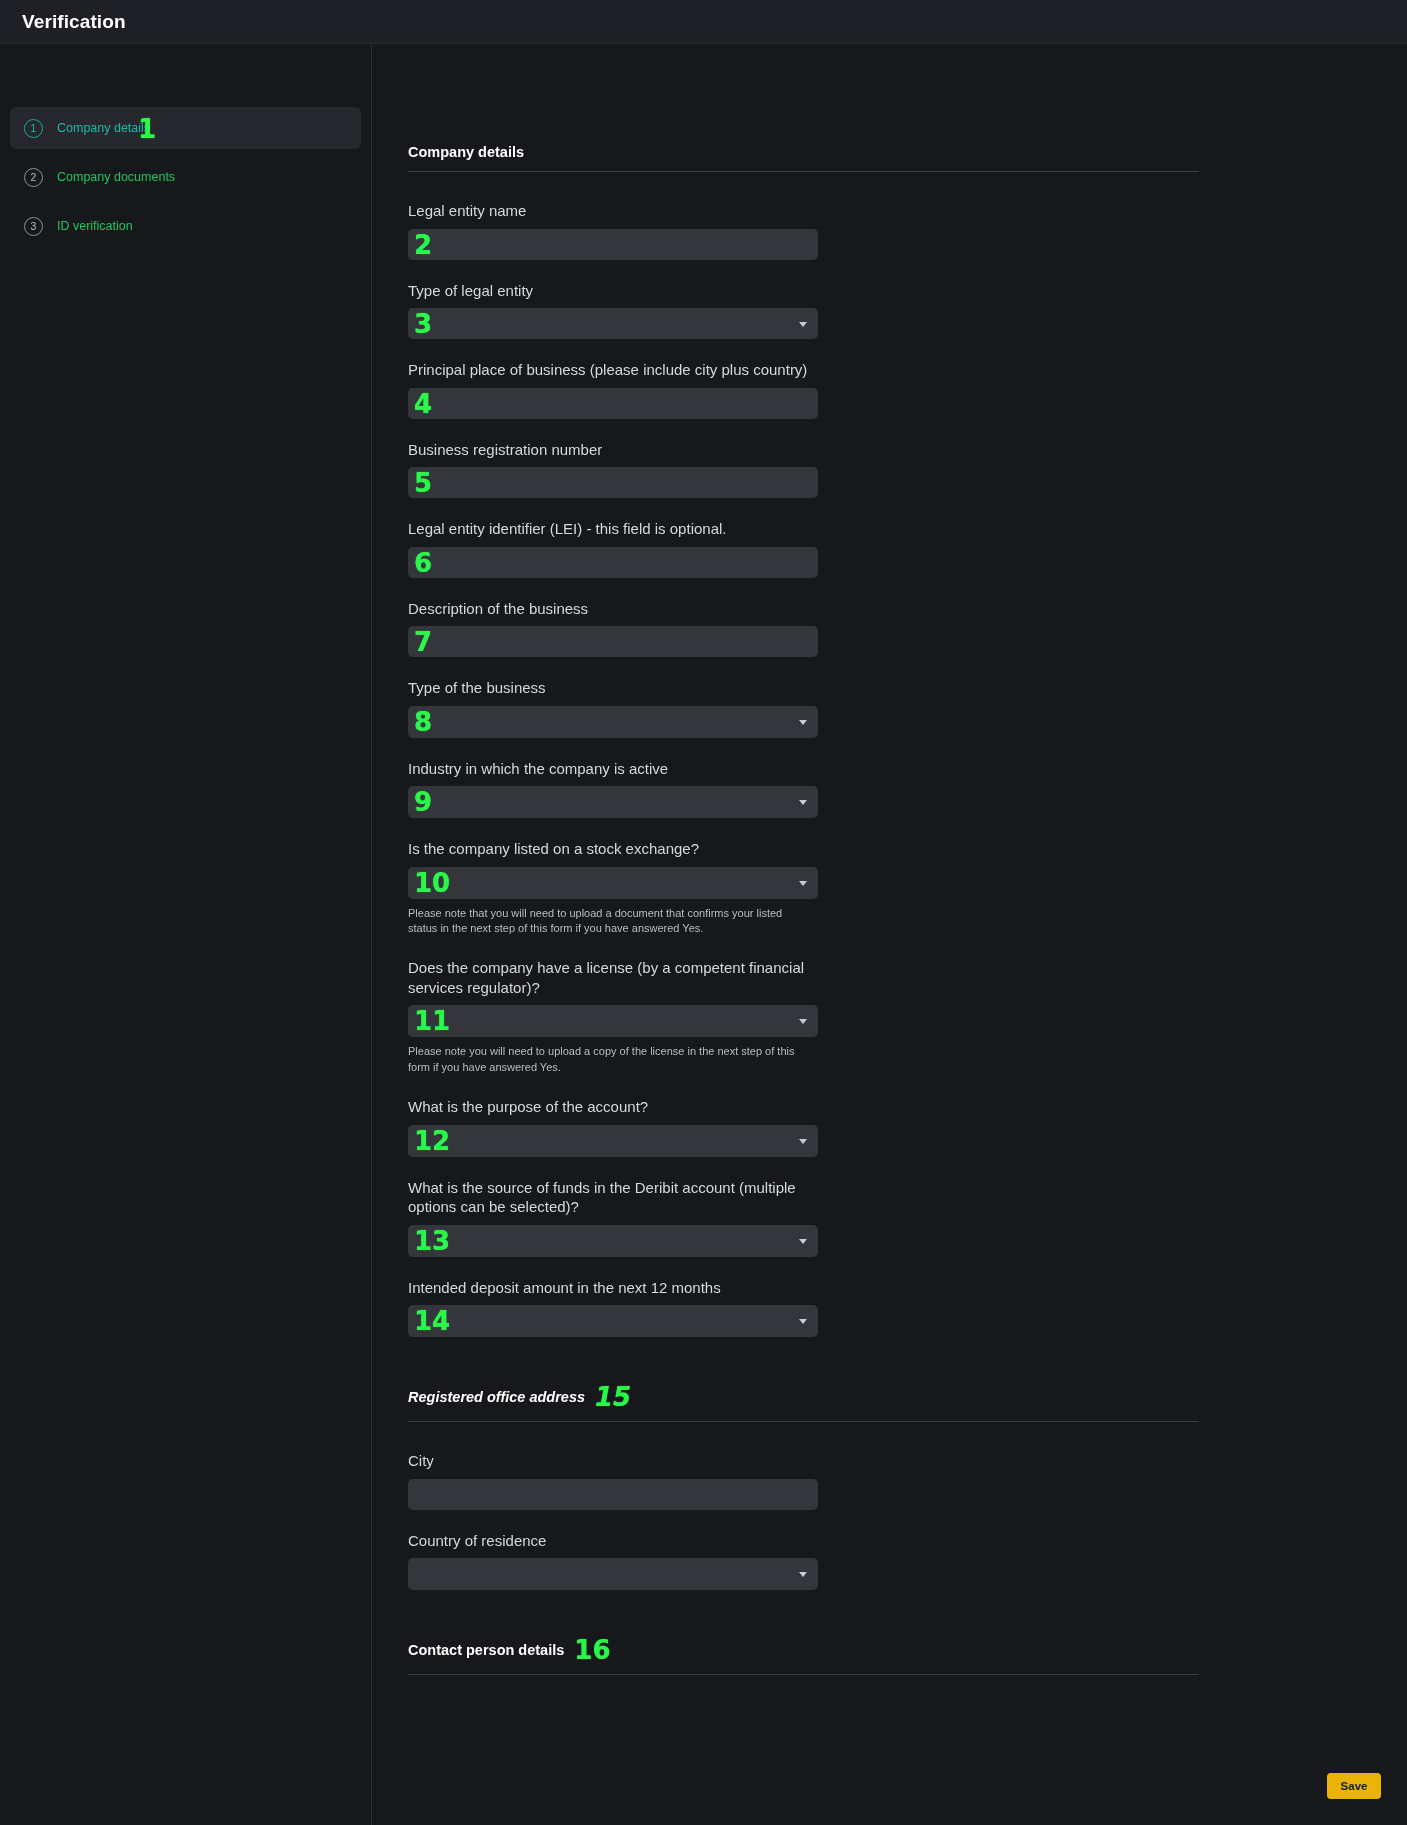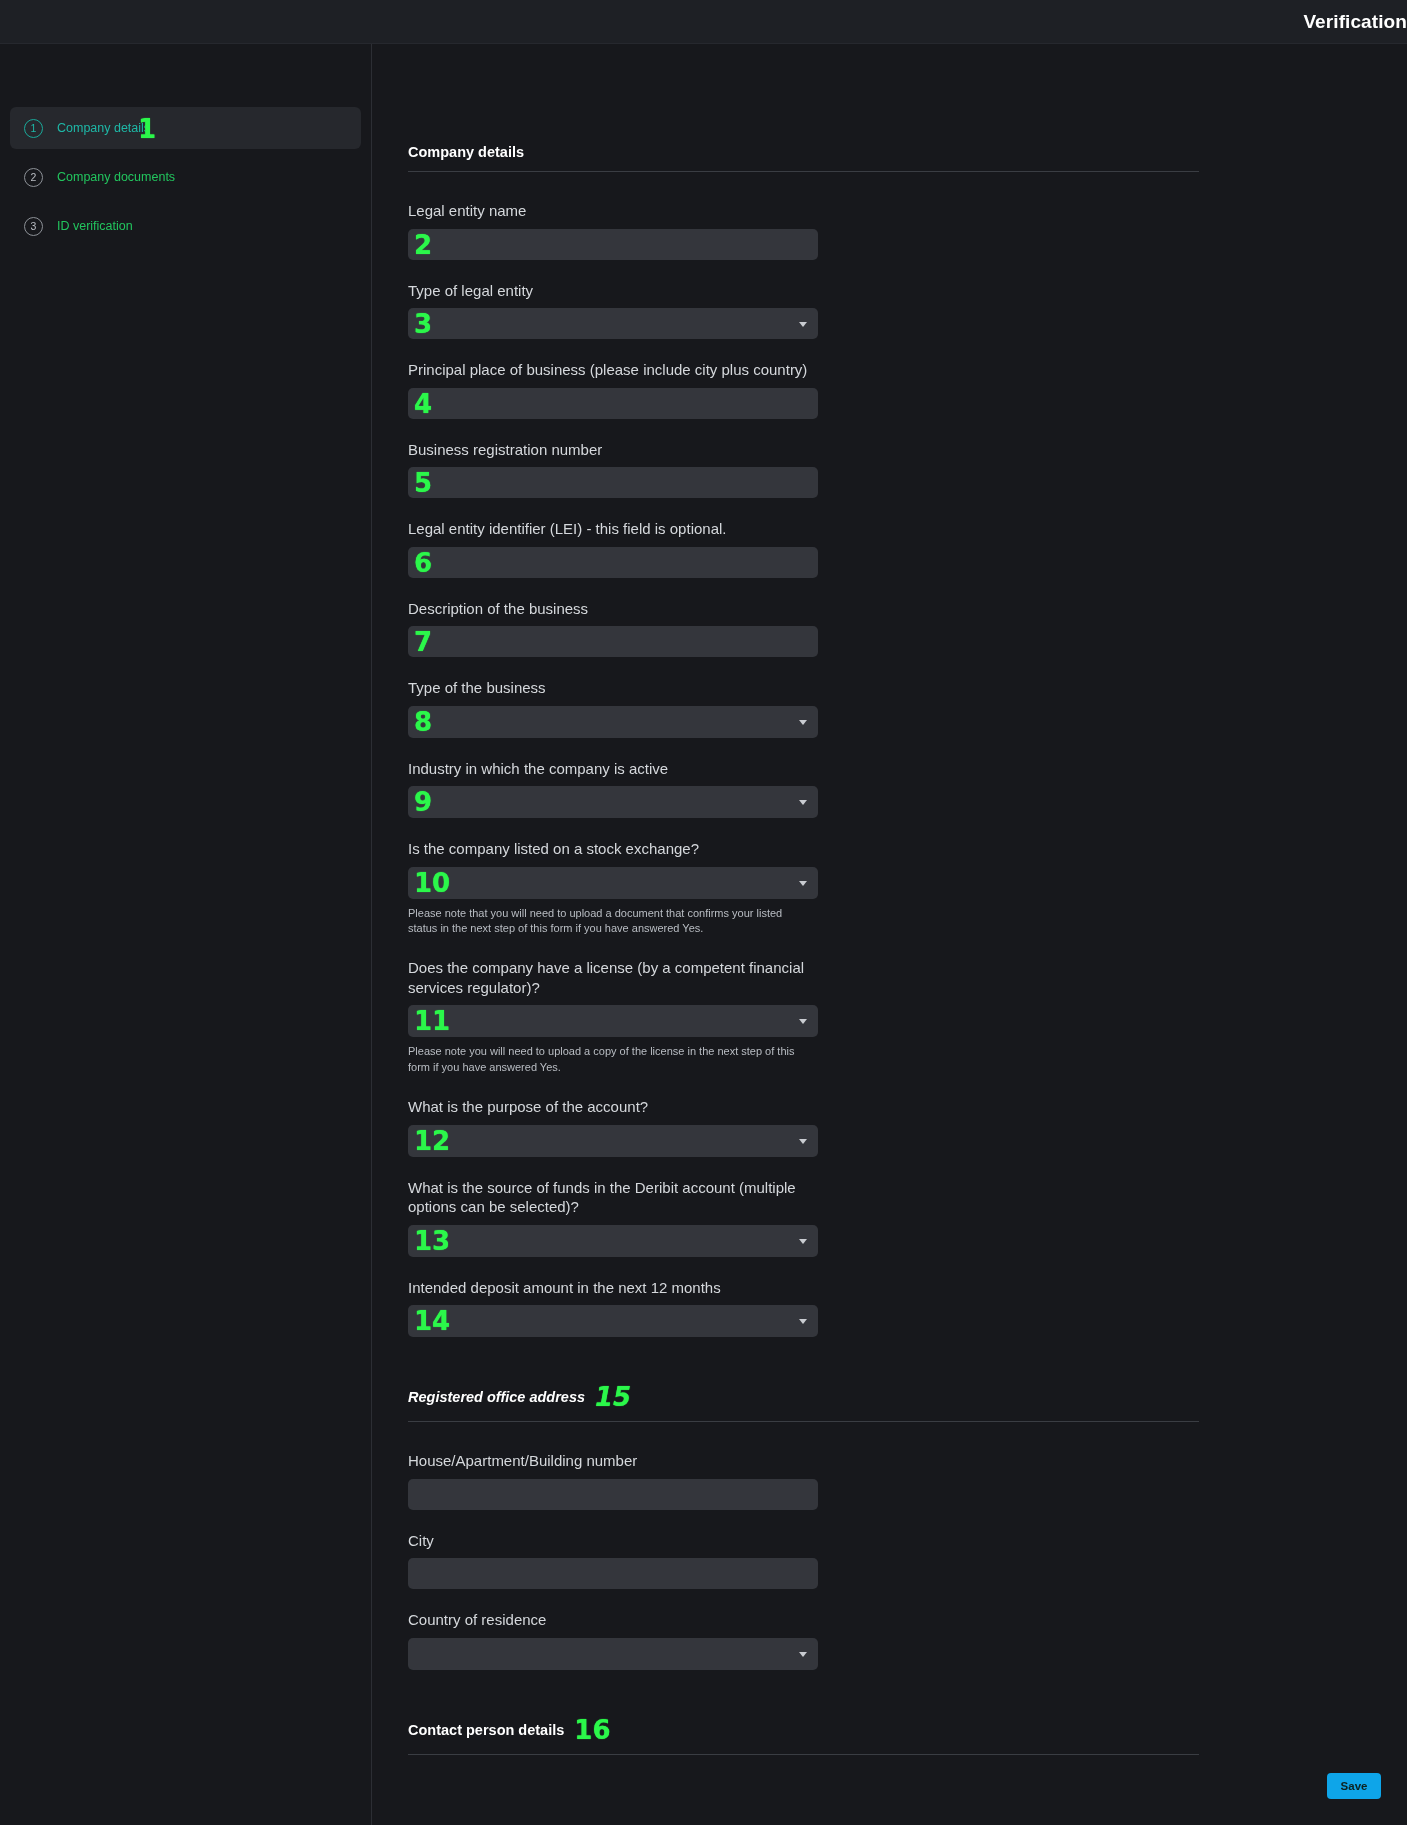--- a/index.html
+++ b/index.html
@@ -12,21 +12,20 @@
   }
   .page { position: relative; width: 1407px; height: 1825px; background: #17181c; }
 
   
   .topbar {
     height: 44px; width: 100%;
     background: #1e2025;
     display: flex; align-items: center;
     padding-left: 22px;
     border-bottom: 1px solid #26282e;
-    justify-content: flex-end;
   }
   .topbar-title {
     color: #ffffff; font-size: 19px; font-weight: bold; letter-spacing: .1px;
   }
 
   
   .body-wrap { display: flex; height: 1781px; }
   .sidebar {
     width: 372px; flex: 0 0 372px;
     border-right: 1px solid #2c2e34;
@@ -114,21 +113,21 @@
     text-shadow: 0 0 1px #2bf74a;
   }
   .anno-infield { left: 6px; top: 3px; }
   .anno-inline { position: static; margin-left: 10px; vertical-align: -4px; display:inline-block; }
 
   
   .save-btn {
     position: absolute;
     right: 26px; bottom: 26px;
     width: 54px; height: 26px;
-    background: #0ea5e9;
+    background: #eab308;
     border-radius: 4px;
     color: #0d2320; font-size: 11.5px; font-weight: bold;
     display: flex; align-items: center; justify-content: center;
     border: none;
   }
   .spacer-block { width: 410px; }
 </style>
 </head>
 <body>
 
@@ -312,28 +311,20 @@
 
       </div>
 
       <div class="section-head" style="margin-top:26px;font-style:italic;">
         <span>Registered office address</span><span class="anno anno-inline">15</span>
       </div>
 
       <div class="grid">
         <div class="col">
           <div class="field">
-            <label class="field-label">House/Apartment/Building number</label>
-            <div class="control">
-              <span class="control-value"></span>
-            </div>
-          </div>
-        </div>
-        <div class="col">
-          <div class="field">
             <label class="field-label">City</label>
             <div class="control">
               <span class="control-value"></span>
             </div>
           </div>
         </div>
         <div class="col">
           <div class="field">
             <label class="field-label">Country of residence</label>
             <div class="control select tall">

